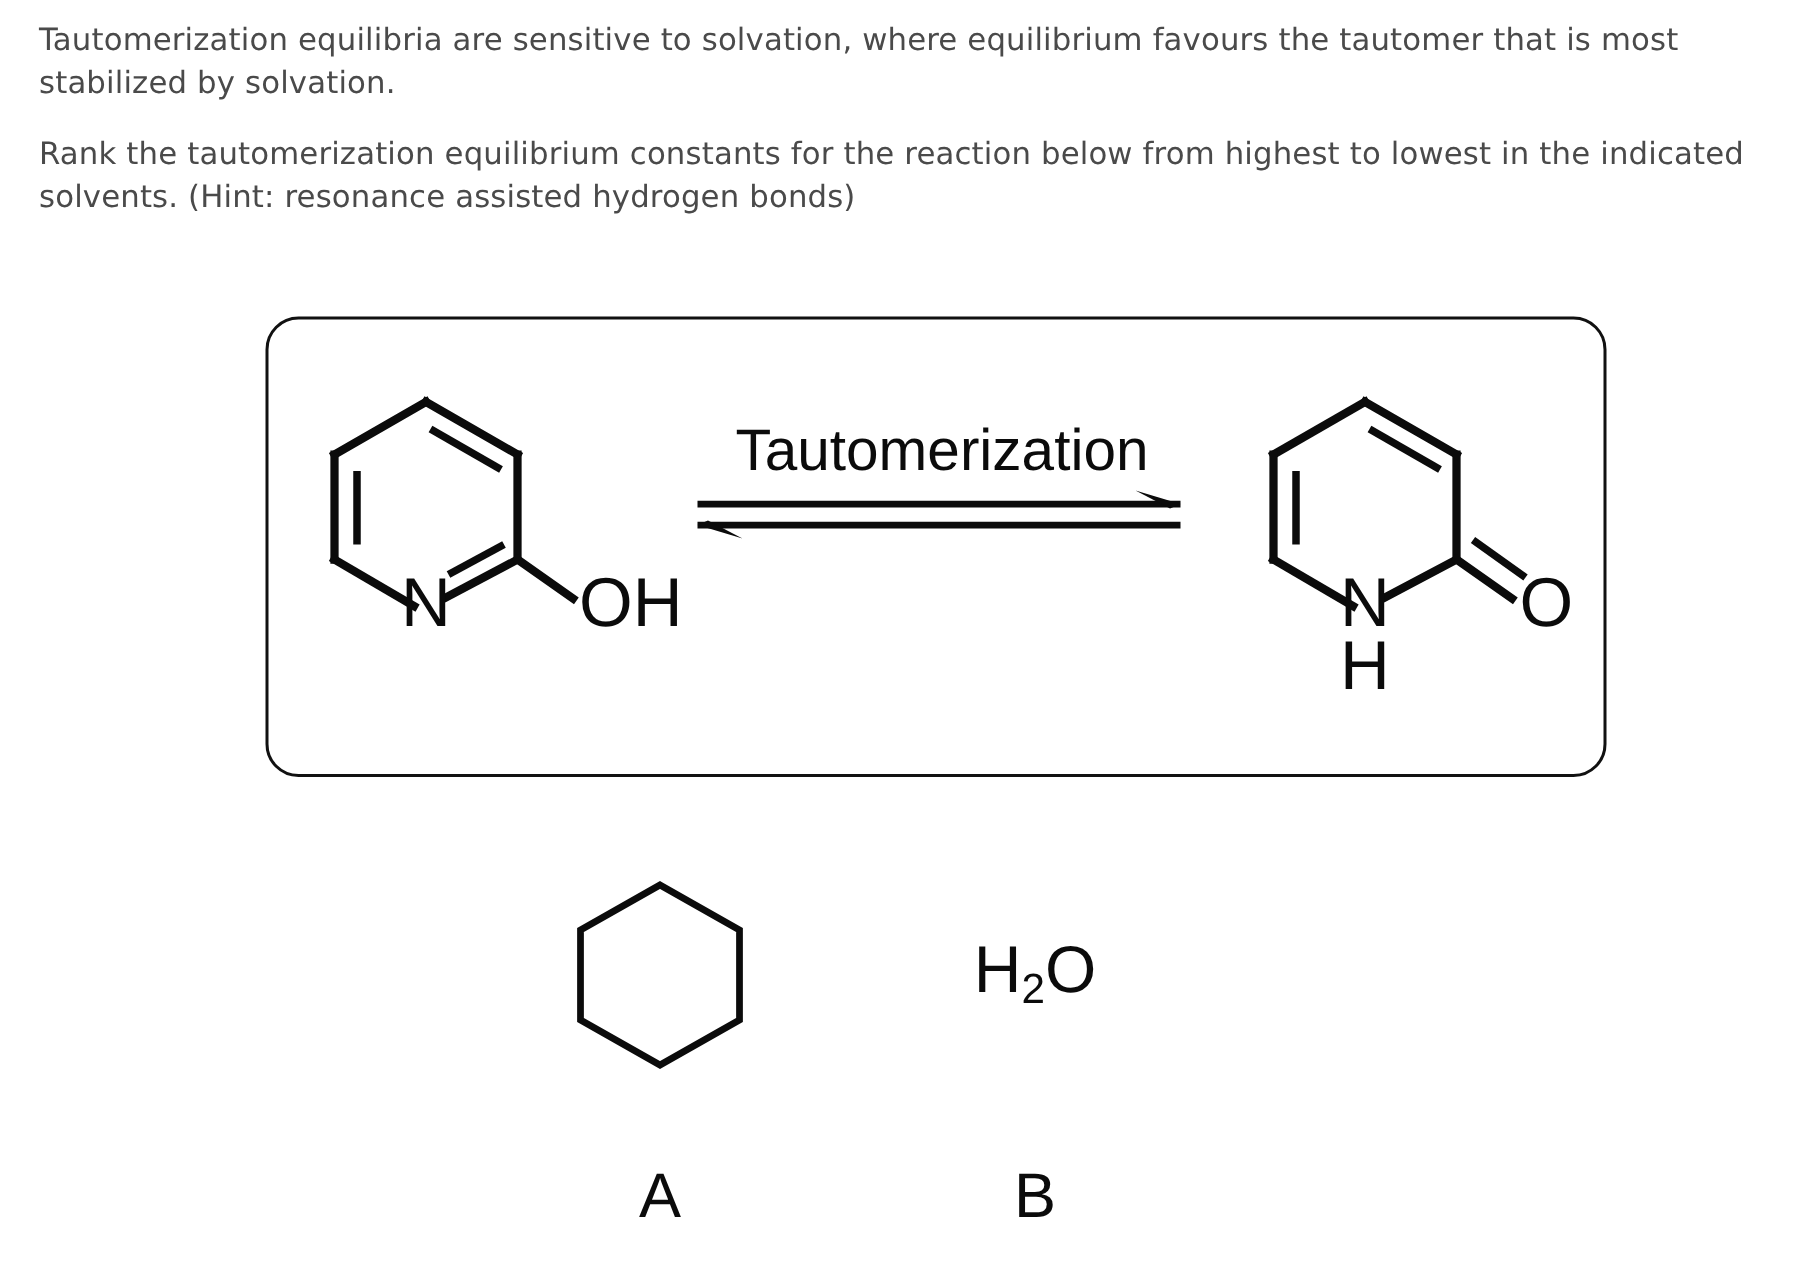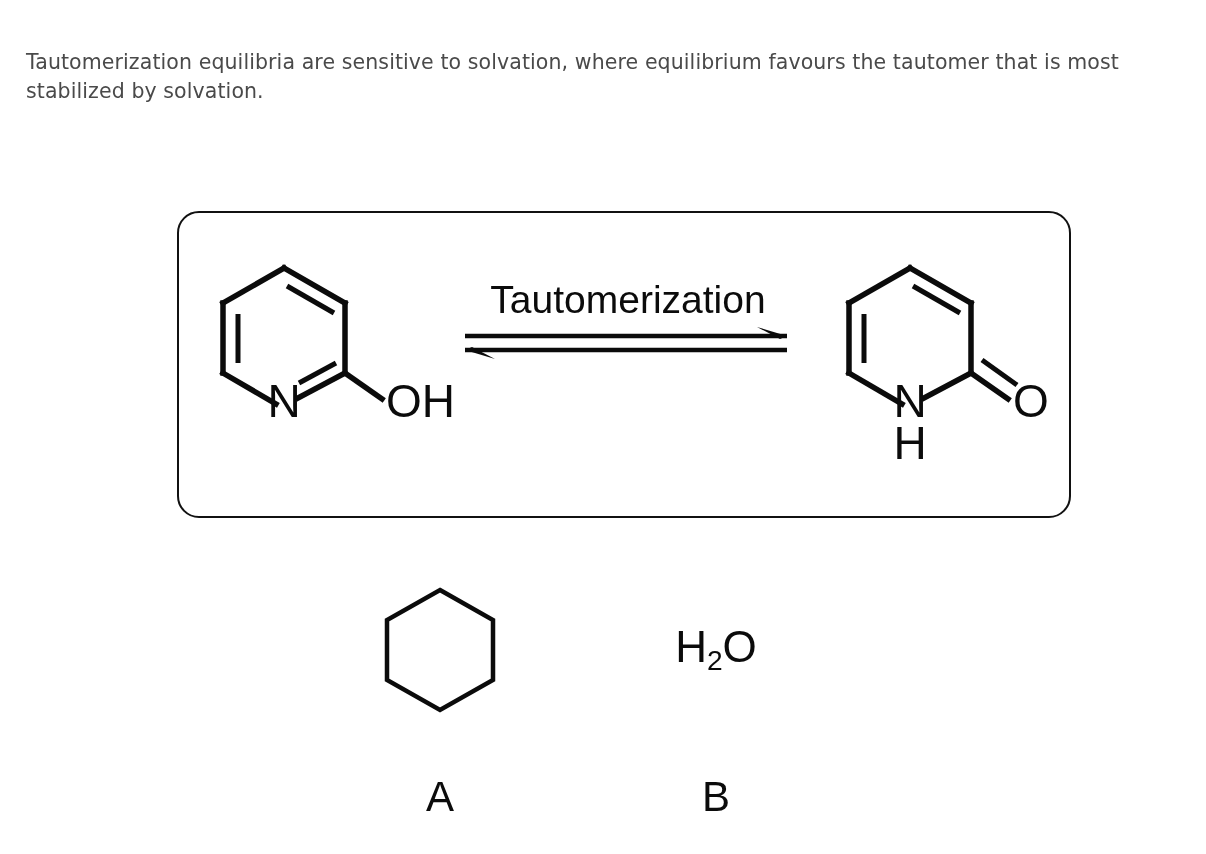--- a/index.html
+++ b/index.html
@@ -14,21 +14,20 @@
     font-family: "DejaVu Sans", sans-serif;
     overflow: hidden;
   }
 
   
   #question-text {
     position: absolute;
     left: 26px;
     top: 12px;
     width: 1150px;
-    margin-top: 36px;
   }
   .para {
     color: #4a4a4a;
     font-family: "DejaVu Sans", sans-serif;
     font-size: 20.5px;
     line-height: 29px;
     letter-spacing: 0.1px;
     margin: 0 0 18px 0;
     white-space: pre-wrap;
   }
@@ -61,21 +60,21 @@
     top: 560px;
     width: 1206px;
     height: 294px;
   }
   .solvent-col {
     position: absolute;
     width: 240px;
     text-align: center;
   }
   #solvent-col-a { left: 320px; top: 20px; }
-  #solvent-col-b { left: 596px; top: 20px; }
+  #solvent-col-b { left: 570px; top: 20px; }
   #solvent-col-c { left: 858px; top: 20px; }
 
   .solvent-figure {
     height: 140px;
     display: flex;
     align-items: center;
     justify-content: center;
   }
   .solvent-formula {
     font-family: "Liberation Sans", sans-serif;
@@ -99,20 +98,21 @@
   .chem-label {
     font-family: "Liberation Sans", sans-serif;
     fill: #0b0b0b;
   }
 </style>
 </head>
 <body>
 
 <div id="question-text">
   <p class="para">Tautomerization equilibria are sensitive to solvation, where equilibrium favours the tautomer that is most stabilized by solvation.</p>
+  <p class="para">Rank the tautomerization equilibrium constants for the reaction below from highest to lowest in the indicated solvents. (Hint: resonance assisted hydrogen bonds)</p>
 </div>
 
 <div id="reaction-box">
   <svg id="reaction-svg" viewBox="0 0 894 307" xmlns="http://www.w3.org/2000/svg">
 
     <g stroke="#0b0b0b" stroke-width="5.5" fill="none" stroke-linecap="square">
 
       <line x1="105" y1="55" x2="44" y2="90"></line>
       <line x1="44" y1="90" x2="44" y2="160"></line>
       <line x1="44" y1="160" x2="97" y2="191"></line>

